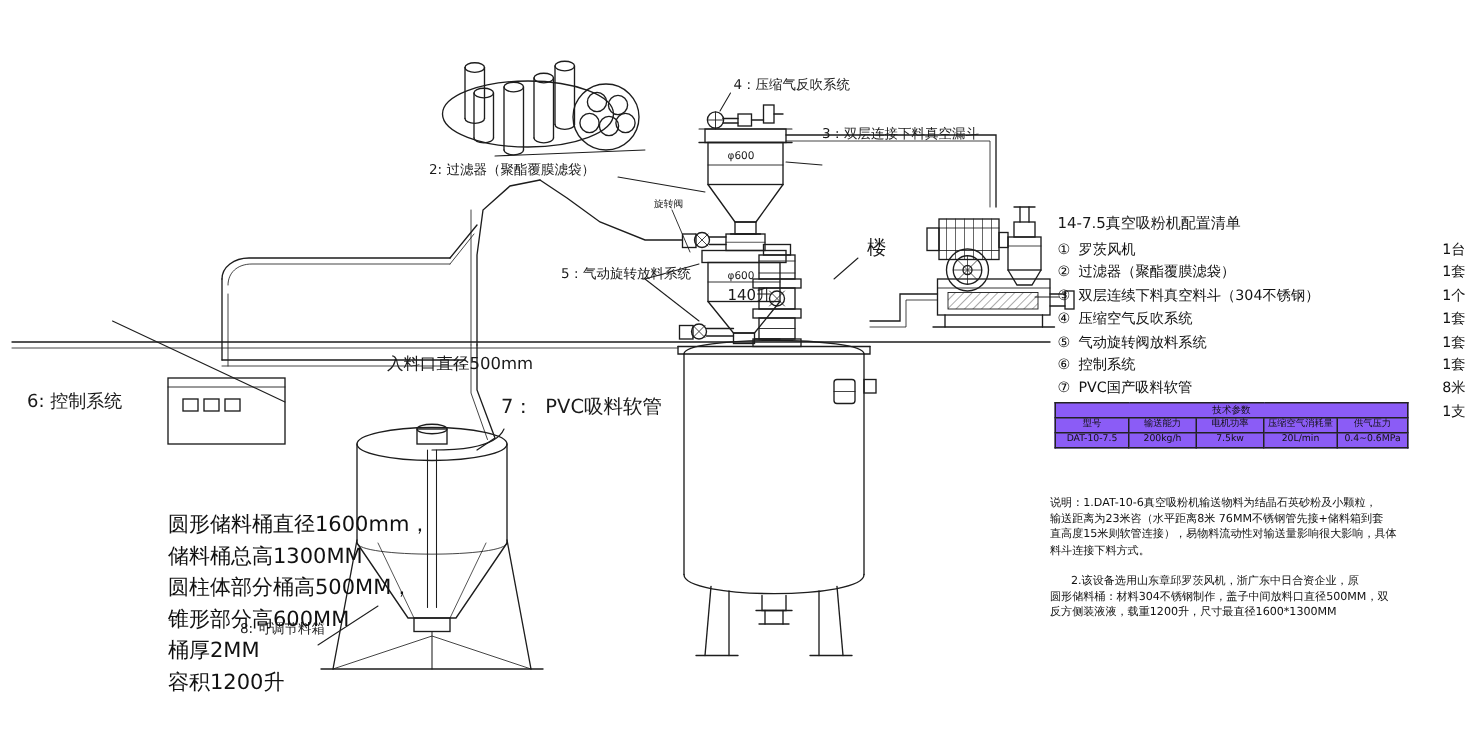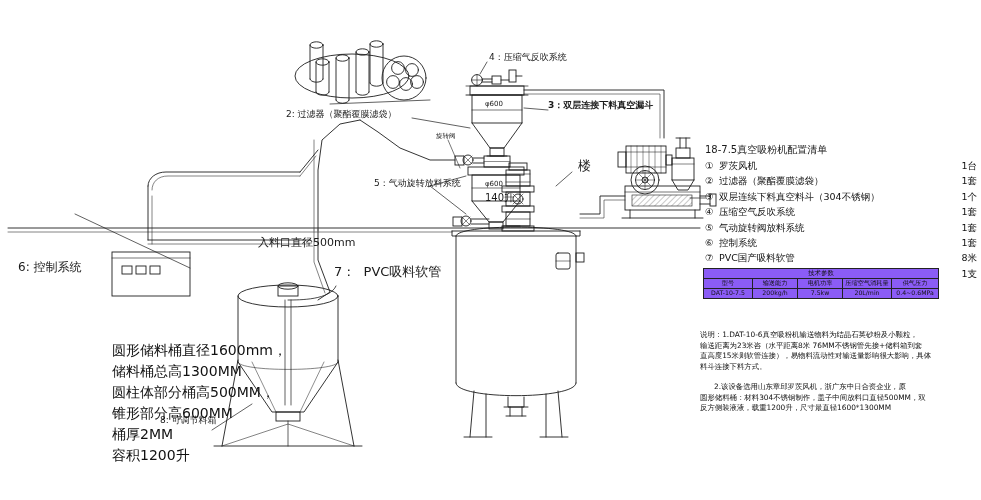--- a/index.html
+++ b/index.html
@@ -302,21 +302,21 @@
       <path d="M698,196 L716,196" stroke-width="0.0"></path>
       <path d="M690,200 L705,200" stroke-width="0.0"></path>
 
       <path d="M690,198 L706,198" stroke-width="0.7"></path>
       <path d="M460,168 L448,140" stroke-width="0.6"></path>
     </g>
   </svg>
 
   <div class="txt cn sz9" style="left:489px;top:52px;">4：压缩气反吹系统</div>
   <div class="txt cn sz9" style="left:286px;top:109px;">2: 过滤器（聚酯覆膜滤袋）</div>
-  <div class="txt cn sz9" style="left:548px;top:100px;font-weight:bold;">3：双层连接下料真空漏斗</div>
+  <div class="txt cn sz9" style="left:548px;top:85px;">3：双层连接下料真空漏斗</div>
   <div class="txt cn sz9" style="left:374px;top:178px;">5：气动旋转放料系统</div>
   <div class="txt cn sz12" style="left:18px;top:212px;margin-top:48px;">6: 控制系统</div>
   <div class="txt cn sz13" style="left:334px;top:264px;">7：  PVC吸料软管</div>
   <div class="txt cn sz9" style="left:160px;top:415px;">8: 可调节料箱</div>
 
   <div class="txt cn sz7" style="left:485px;top:100px;">φ600</div>
   <div class="txt cn sz7" style="left:485px;top:180px;">φ600</div>
   <div class="txt cn sz85" style="left:485px;top:192px;">140升</div>
   <div class="txt cn sz65" style="left:436px;top:132px;">旋转阀</div>
   <div class="txt cn sz13" style="left:578px;top:158px;">楼</div>
@@ -324,21 +324,21 @@
 
   <div class="bin-spec">
     <div>圆形储料桶直径1600mm，</div>
     <div>储料桶总高1300MM</div>
     <div>圆柱体部分桶高500MM，</div>
     <div>锥形部分高600MM</div>
     <div>桶厚2MM</div>
     <div>容积1200升</div>
   </div>
 
-  <div class="txt cn sz10" style="left:705px;top:144px;">18-7.5真空吸粉机配置清单</div>
+  <div class="txt cn sz10" style="left:705px;top:144px;">14-7.5真空吸粉机配置清单</div>
   <div id="spec-list" style="top:160px;">
     <div class="row">
       <span class="num">①</span>
       <span class="nm">罗茨风机</span>
       <span class="qty">1台</span>
     </div>
     <div class="row">
       <span class="num">②</span>
       <span class="nm">过滤器（聚酯覆膜滤袋）</span>
       <span class="qty">1套</span>

